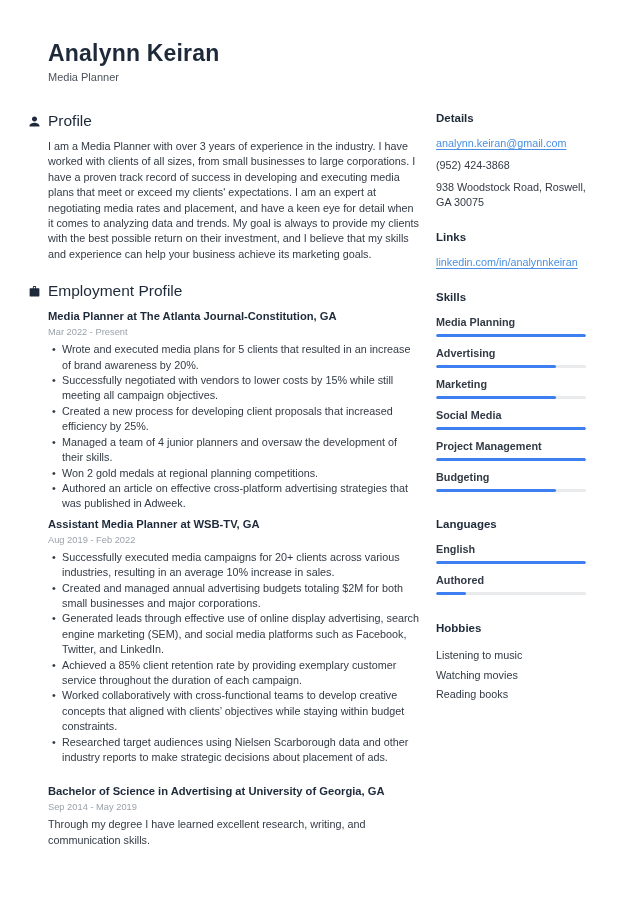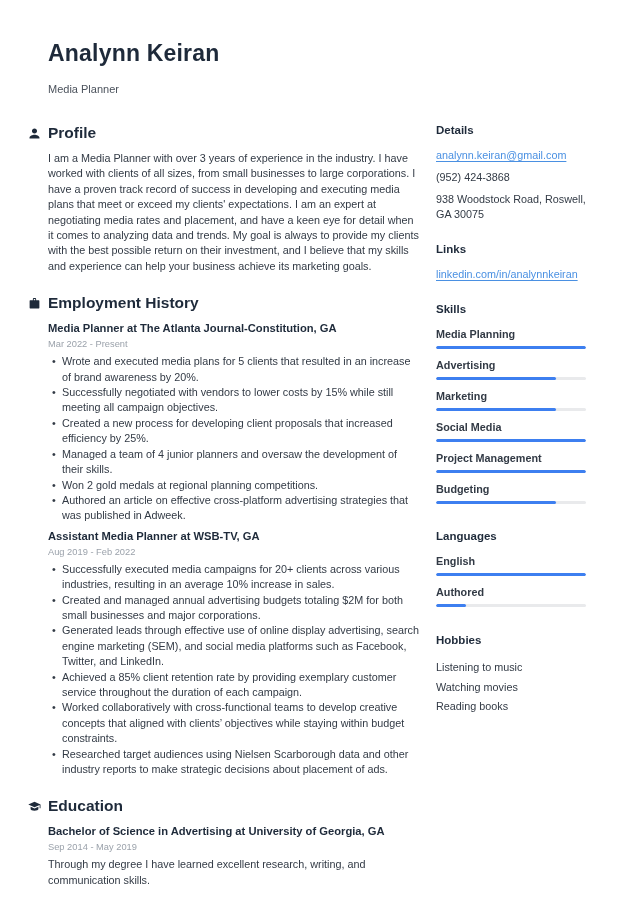--- a/index.html
+++ b/index.html
@@ -11,32 +11,32 @@
     -webkit-font-smoothing:antialiased;
   }
   .page { width:640px; height:905px; background:#fff; position:relative; }
 
   
   .header { padding:40px 36px 0 48px; }
   .name {
     font-size:23px; font-weight:700; color:#1e2a3a;
     letter-spacing:.2px; line-height:27px;
   }
-  .job-title { font-size:11px; color:#4b525c; margin-top:15px; line-height:14px; }
+  .job-title { font-size:11px; color:#4b525c; margin-top:3px; line-height:14px; }
 
   
   .columns { display:flex; padding:0 48px; margin-top:27px; gap:16px; }
   .main-col { width:372px; flex:0 0 372px; }
   .side-col { width:156px; flex:0 0 156px; }
 
   
   .section { margin-bottom:19px; }
   .sec-head {
     display:flex; align-items:center; position:relative;
-    font-size:15.5px; font-weight:700; color:#1e2a3a; line-height:19px;
+    font-size:15.5px; font-weight:400; color:#1e2a3a; line-height:19px;
     margin-bottom:9px;
   }
   .sec-icon {
     position:absolute; left:-21px; top:3px; width:14px; height:14px;
     display:inline-flex; align-items:center; justify-content:center;
   }
   .sec-icon svg { width:13px; height:13px; fill:#1e2a3a; }
   .body-text { font-size:10.8px; line-height:15.4px; color:#323a45; }
 
   .job { margin-bottom:5px; }
@@ -95,21 +95,21 @@
         <p class="body-text">I am a Media Planner with over 3 years of experience in the industry. I have worked with clients of all sizes, from small businesses to large corporations. I have a proven track record of success in developing and executing media plans that meet or exceed my clients' expectations. I am an expert at negotiating media rates and placement, and have a keen eye for detail when it comes to analyzing data and trends. My goal is always to provide my clients with the best possible return on their investment, and I believe that my skills and experience can help your business achieve its marketing goals.</p>
       </div>
 
       <div class="section">
         <div class="sec-head">
           <span class="sec-icon">
             <svg viewBox="0 0 24 24">
                 <path d="M9 3.5A1.5 1.5 0 0 1 10.5 2h3A1.5 1.5 0 0 1 15 3.5V6h5a1 1 0 0 1 1 1v13a1 1 0 0 1-1 1H4a1 1 0 0 1-1-1V7a1 1 0 0 1 1-1h5V3.5zM10.7 6h2.6V3.8h-2.6V6zM3 12.3h18v1.6H3v-1.6z"></path>
               </svg>
           </span>
-          <span>Employment History</span>
+          <span>Employment Profile</span>
         </div>
         <div id="jobs-container">
             <div class="job">
               <div class="job-heading">Media Planner at The Atlanta Journal-Constitution, GA</div>
               <div class="job-dates">Mar 2022 - Present</div>
               <ul class="bullets">
                 <li>Wrote and executed media plans for 5 clients that resulted in an increase of brand awareness by 20%.</li>
                 <li>Successfully negotiated with vendors to lower costs by 15% while still meeting all campaign objectives.</li>
                 <li>Created a new process for developing client proposals that increased efficiency by 25%.</li>
                 <li>Managed a team of 4 junior planners and oversaw the development of their skills.</li>
@@ -126,28 +126,20 @@
                 <li>Generated leads through effective use of online display advertising, search engine marketing (SEM), and social media platforms such as Facebook, Twitter, and LinkedIn.</li>
                 <li>Achieved a 85% client retention rate by providing exemplary customer service throughout the duration of each campaign.</li>
                 <li>Worked collaboratively with cross-functional teams to develop creative concepts that aligned with clients’ objectives while staying within budget constraints.</li>
                 <li>Researched target audiences using Nielsen Scarborough data and other industry reports to make strategic decisions about placement of ads.</li>
               </ul>
             </div>
           </div>
       </div>
 
       <div class="section">
-        <div class="sec-head">
-          <span class="sec-icon">
-            <svg viewBox="0 0 24 24">
-                <path d="M12 3L.5 8.2 12 13.4l9.5-4.3v6.1h1.6V8.2L12 3zM4.8 12.6v3.9c0 1.8 3.2 3.2 7.2 3.2s7.2-1.4 7.2-3.2v-3.9L12 15.9l-7.2-3.3z"></path>
-              </svg>
-          </span>
-          <span>Education</span>
-        </div>
         <div id="edu-container">
             <div class="job">
               <div class="job-heading">Bachelor of Science in Advertising at University of Georgia, GA</div>
               <div class="job-dates">Sep 2014 - May 2019</div>
               <div class="edu-desc">Through my degree I have learned excellent research, writing, and communication skills.</div>
             </div>
           </div>
       </div>
 
     </div>

